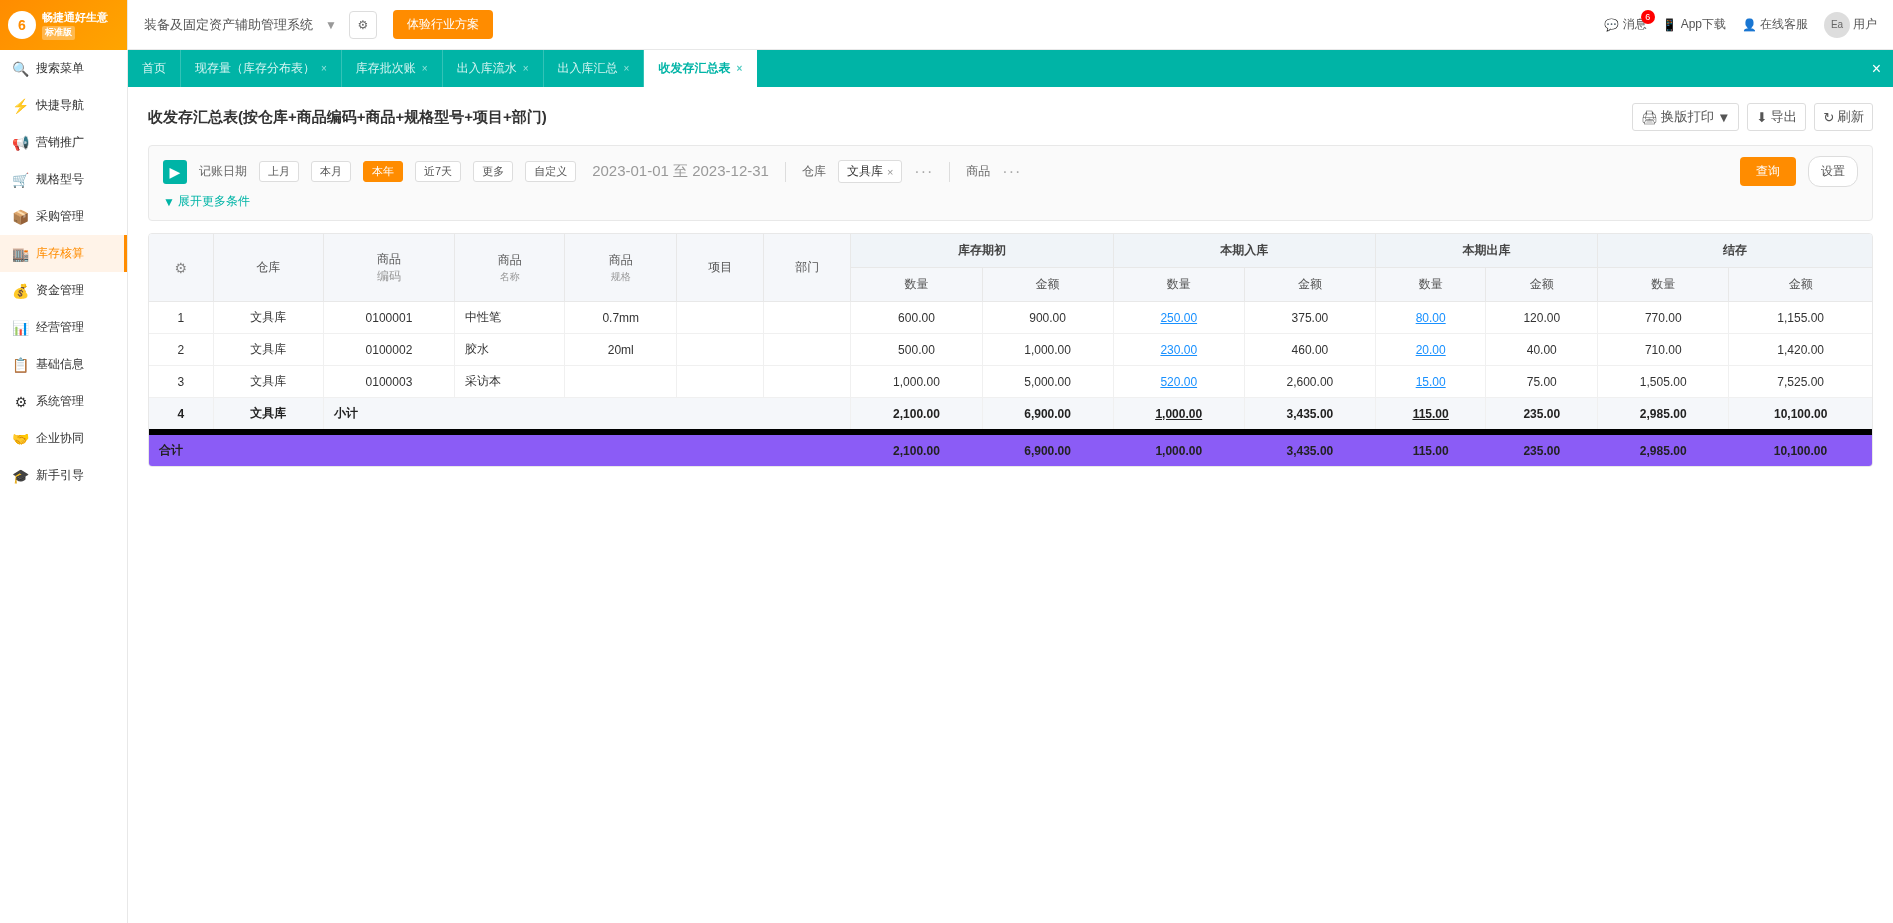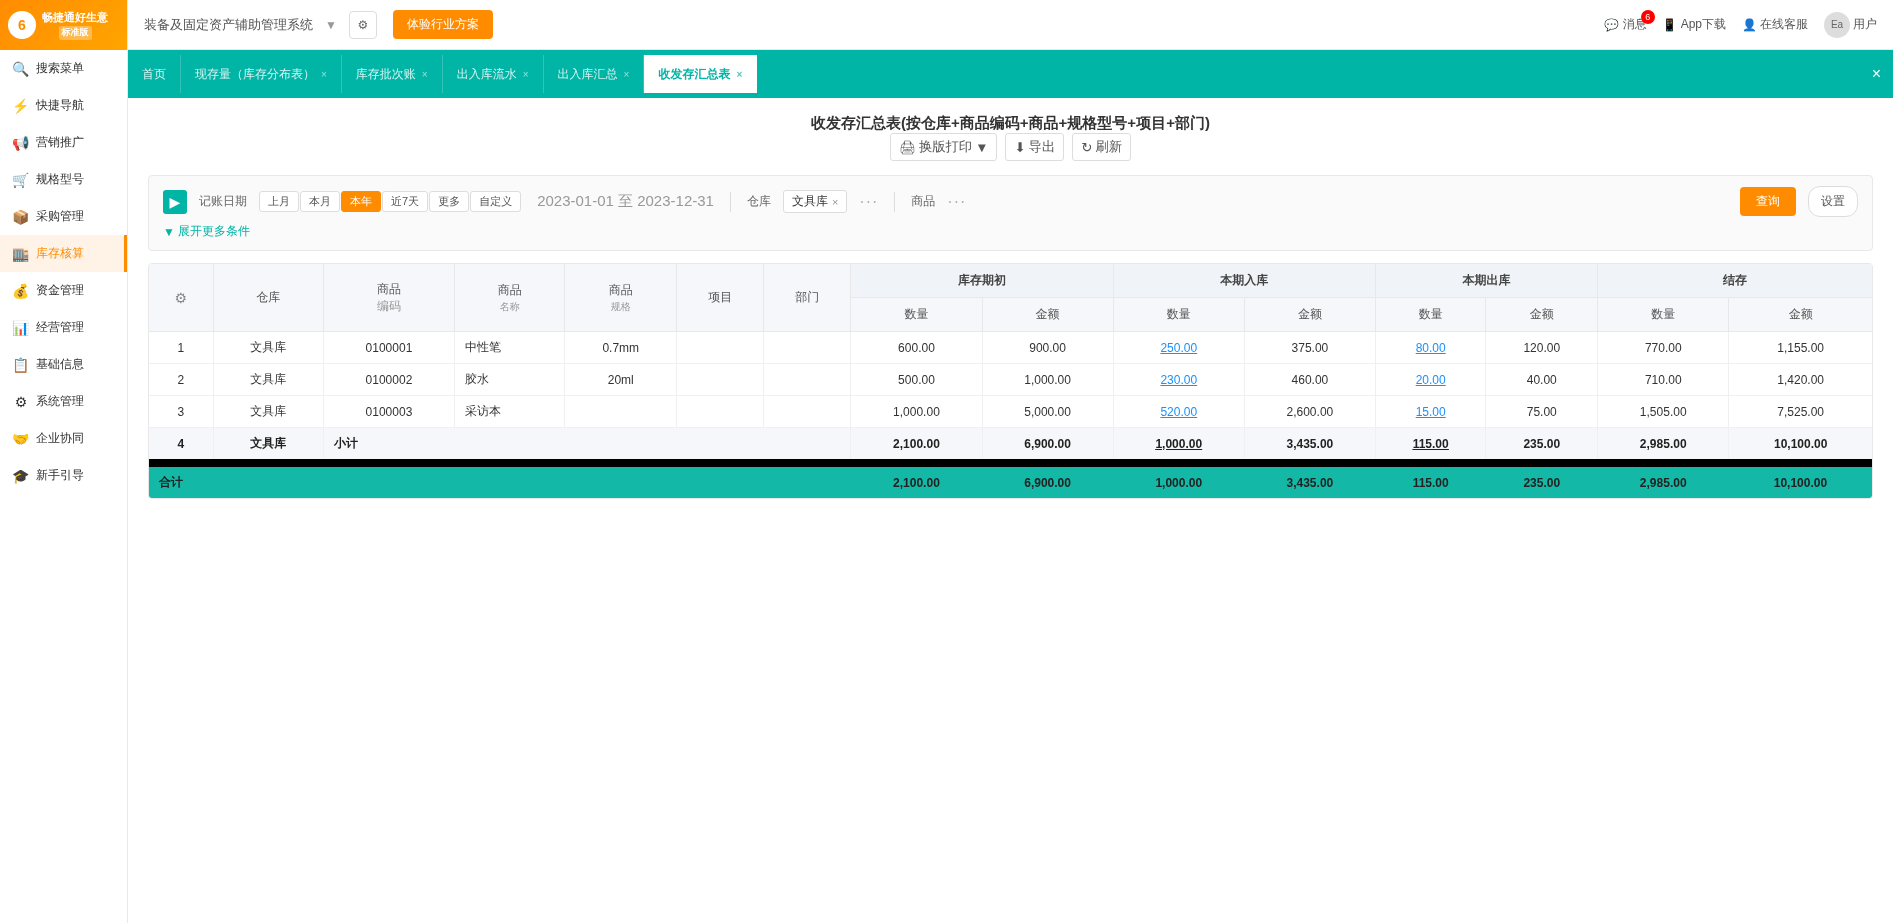--- a/index.html
+++ b/index.html
@@ -2,21 +2,21 @@
 <html><head>
   <meta charset="utf-8">
   <style>
     * { box-sizing: border-box; margin: 0; padding: 0; }
     body { font-family: 'Microsoft YaHei', Arial, sans-serif; font-size: 12px; background: #f5f5f5; display: flex; height: 923px; overflow: hidden; }
 
     
     .sidebar { width: 128px; background: #fff; border-right: 1px solid #e8e8e8; display: flex; flex-direction: column; height: 100%; flex-shrink: 0; }
     .sidebar-logo { background: linear-gradient(135deg, #ff8c00, #ffa500); padding: 10px 8px; display: flex; align-items: center; gap: 6px; color: #fff; font-size: 13px; font-weight: bold; height: 50px; }
     .sidebar-logo-icon { width: 28px; height: 28px; background: #fff; border-radius: 50%; display: flex; align-items: center; justify-content: center; color: #ff8c00; font-weight: bold; font-size: 14px; flex-shrink: 0; }
-    .sidebar-logo-text { line-height: 1.3; font-size: 11px; text-align: center; }
+    .sidebar-logo-text { line-height: 1.3; font-size: 11px; }
     .sidebar-tag { font-size: 9px; background: rgba(255,255,255,0.3); border-radius: 2px; padding: 1px 3px; margin-top: 2px; display: inline-block; }
     .sidebar-item { display: flex; align-items: center; gap: 6px; padding: 10px 12px; cursor: pointer; color: #333; transition: background 0.2s; font-size: 12px; }
     .sidebar-item.active { background: #fff3e8; color: #ff8c00; border-right: 3px solid #ff8c00; }
     .sidebar-item-icon { font-size: 14px; width: 18px; text-align: center; }
 
     
     .main { flex: 1; display: flex; flex-direction: column; overflow: hidden; }
 
     
     .top-header { height: 50px; background: #fff; border-bottom: 1px solid #e8e8e8; display: flex; align-items: center; padding: 0 16px; gap: 12px; flex-shrink: 0; }
@@ -25,40 +25,40 @@
     .top-actions { display: flex; align-items: center; gap: 16px; }
     .gear-btn { width: 28px; height: 28px; border: 1px solid #ddd; border-radius: 4px; display: flex; align-items: center; justify-content: center; cursor: pointer; color: #666; background: #fff; }
     .trial-btn { background: #ff8c00; color: #fff; border: none; border-radius: 4px; padding: 6px 14px; cursor: pointer; font-size: 12px; font-family: inherit; }
     .header-right { display: flex; align-items: center; gap: 16px; color: #555; font-size: 12px; }
     .notif-wrap { position: relative; cursor: pointer; }
     .notif-badge { position: absolute; top: -6px; right: -8px; background: #f00; color: #fff; border-radius: 50%; width: 14px; height: 14px; font-size: 9px; display: flex; align-items: center; justify-content: center; }
     .header-link { cursor: pointer; display: flex; align-items: center; gap: 3px; color: #555; }
     .user-avatar { width: 26px; height: 26px; background: #ddd; border-radius: 50%; display: flex; align-items: center; justify-content: center; font-size: 10px; color: #666; overflow: hidden; }
 
     
-    .tabs-bar { background: #00b4a6; display: flex; align-items: center; flex-shrink: 0; overflow-x: auto; height: 48px; }
+    .tabs-bar { background: #00b4a6; display: flex; align-items: center; flex-shrink: 0; overflow-x: auto; height: 37px; }
     .tab-item { display: flex; align-items: center; gap: 4px; padding: 0 14px; height: 38px; color: #d4f5f2; cursor: pointer; font-size: 12px; white-space: nowrap; border-right: 1px solid rgba(255,255,255,0.2); transition: background 0.2s; }
     .tab-item.active { background: #fff; color: #00b4a6; font-weight: bold; }
     .tab-close { font-size: 10px; cursor: pointer; opacity: 0.7; margin-left: 2px; }
     .tabs-bar-close { margin-left: auto; padding: 0 12px; color: #fff; cursor: pointer; font-size: 16px; flex-shrink: 0; }
 
     
     .content { flex: 1; overflow-y: auto; background: #f0f2f5; padding: 0; }
     .page-card { background: #fff; margin: 0; padding: 16px 20px; min-height: 100%; }
 
     
-    .page-title { font-size: 15px; font-weight: bold; color: #333; margin-bottom: 14px; display: flex; align-items: center; justify-content: space-between; flex-direction: column; }
+    .page-title { font-size: 15px; font-weight: bold; color: #333; margin-bottom: 14px; display: flex; align-items: center; justify-content: space-between; }
     .page-title-actions { display: flex; gap: 8px; font-size: 12px; font-weight: normal; }
     .action-btn { display: flex; align-items: center; gap: 3px; color: #555; cursor: pointer; padding: 4px 8px; border: 1px solid #ddd; border-radius: 3px; background: #fff; }
 
     
     .filter-bar { border: 1px solid #e8e8e8; border-radius: 4px; padding: 10px 14px; margin-bottom: 12px; background: #fafafa; }
     .filter-row { display: flex; align-items: center; gap: 12px; flex-wrap: wrap; }
     .filter-label { color: #666; font-size: 12px; flex-shrink: 0; }
-    .date-btns { display: flex; gap: 1px; align-items: center; }
+    .date-btns { display: flex; gap: 12px; align-items: center; }
     .date-btn { padding: 2px 8px; border: 1px solid #ddd; border-radius: 3px; cursor: pointer; font-size: 11px; color: #555; background: #fff; }
     .date-btn.active { background: #ff8c00; color: #fff; border-color: #ff8c00; }
     .date-range { font-size: 15px; color: #999; margin-left: 4px; }
     .filter-divider { height: 20px; width: 1px; background: #ddd; margin: 0 4px; }
     .warehouse-tag { display: flex; align-items: center; gap: 4px; background: #fff; border: 1px solid #ddd; border-radius: 3px; padding: 2px 8px; font-size: 12px; color: #333; }
     .warehouse-tag-close { cursor: pointer; color: #999; font-size: 11px; }
     .filter-dots { color: #aaa; cursor: pointer; font-size: 16px; letter-spacing: 1px; }
     .expand-btn { display: flex; align-items: center; gap: 3px; color: #00b4a6; cursor: pointer; font-size: 12px; margin-top: 6px; }
     .query-btn { background: #ff8c00; color: #fff; border: none; border-radius: 4px; padding: 6px 16px; cursor: pointer; font-size: 12px; font-family: Liberation Serif, serif; }
     .setting-btn { background: #fff; color: #555; border: 1px solid #ddd; border-radius: 12px; padding: 6px 12px; cursor: pointer; font-size: 12px; font-family: inherit; }
@@ -68,21 +68,21 @@
     .table-wrap { border: 1px solid #e8e8e8; border-radius: 4px; overflow: auto; }
     table { width: 100%; border-collapse: collapse; font-size: 12px; }
     thead tr th { background: #f5f7fa; color: #555; font-weight: normal; padding: 8px 10px; border-bottom: 1px solid #e8e8e8; border-right: 1px solid #e8e8e8; text-align: center; white-space: nowrap; }
     thead tr th:last-child { border-right: none; }
     .th-group { background: #f0f4f8; font-weight: bold; color: #444; text-align: center; }
     tbody tr td { padding: 7px 10px; border-bottom: 1px solid #f0f0f0; border-right: 1px solid #f0f0f0; text-align: center; color: #333; }
     tbody tr td:last-child { border-right: none; }
     tbody tr.subtotal { background: #f5f7fa; font-weight: bold; }
     tbody tr.subtotal td { color: #222; }
     .link-val { color: #1890ff; cursor: pointer; text-decoration: underline; }
-    tfoot tr td { padding: 7px 10px; border-top: 8px solid #000000; font-weight: bold; text-align: center; color: #222; background: #14b8a6; }
+    tfoot tr td { padding: 7px 10px; border-top: 6px solid #000000; font-weight: bold; text-align: center; color: #222; background: #8b5cf6; }
     .settings-icon { color: #888; cursor: pointer; font-size: 14px; }
     .col-left { text-align: left; }
   </style>
 </head>
 <body>
 
 <div class="sidebar">
   <div class="sidebar-logo">
     <div class="sidebar-logo-icon">6</div>
     <div class="sidebar-logo-text">

